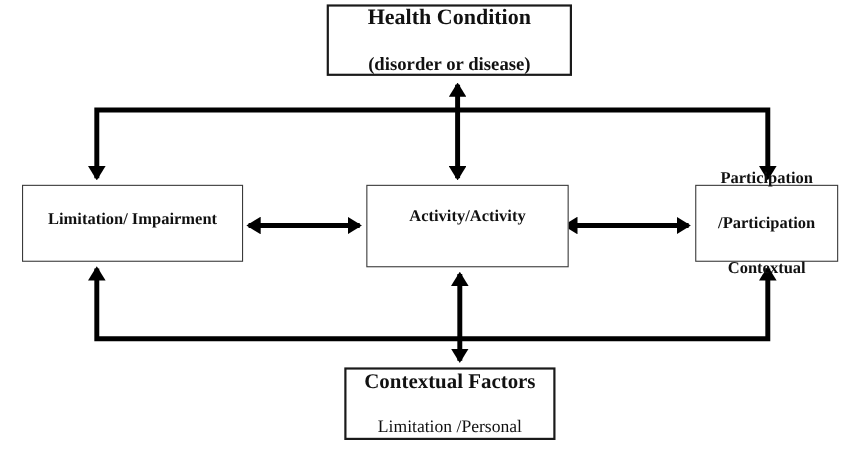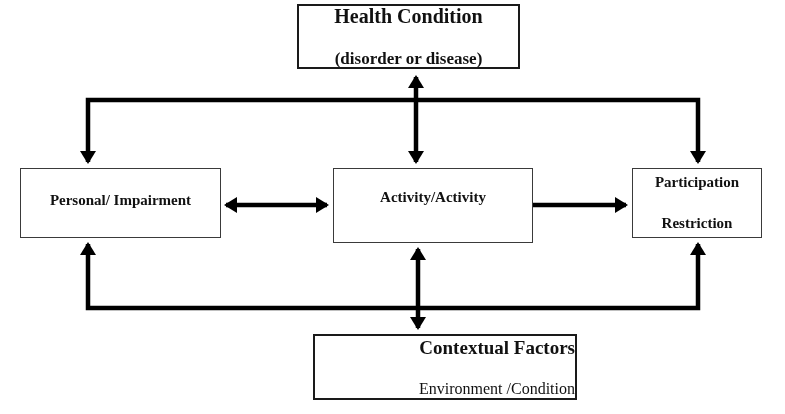--- a/index.html
+++ b/index.html
@@ -31,33 +31,32 @@
   .box-health {
     left: 297px; top: 4px; width: 223px; height: 65px;
     border: 2px solid #1a1a1a;
   }
   .box-body {
     left: 20px; top: 168px; width: 201px; height: 70px;
     border: 1.5px solid #3a3a3a;
     padding-bottom: 6px;
   }
   .box-activity {
-    left: 333px; top: 168px; width: 200px; height: 75px;
+    left: 333px; top: 168px; width: 184px; height: 75px;
     border: 1.5px solid #3a3a3a;
     padding-bottom: 18px;
     text-align: center;
   }
   .box-participation {
     left: 632px; top: 168px; width: 130px; height: 70px;
     border: 1.5px solid #3a3a3a;
   }
   .box-contextual {
-    left: 313px; top: 334px; width: 264px; height: 66px;
+    left: 313px; top: 334px; width: 192px; height: 66px;
     border: 2.5px solid #1a1a1a;
-    align-items: flex-end;
   }
   .title-lg {
     font-size: 20px;
     font-weight: bold;
     line-height: 24px;
   }
   .subtitle {
     font-size: 17px;
     font-weight: bold;
     line-height: 21px;
@@ -104,30 +103,31 @@
 
     <path d="M 418 249 L 418 328" fill="none" stroke="#000000" stroke-width="4.5" marker-start="url(#ah)" marker-end="url(#ah)"></path>
   </svg>
 
   <div class="box box-health">
     <div class="title-lg">Health Condition</div>
     <div class="subtitle">(disorder or disease)</div>
   </div>
 
   <div class="box box-body">
-    <div class="box-line">Personal/ Impairment</div>
+    <div class="box-line">Limitation/ Impairment</div>
   </div>
 
   <div class="box box-activity">
     <div class="box-line">Activity/Activity</div>
   </div>
 
   <div class="box box-participation">
     <div class="box-line">Participation</div>
-    <div class="box-line">Restriction</div>
+    <div class="box-line">/Participation</div>
+    <div class="box-line">Contextual</div>
   </div>
 
   <div class="box box-contextual">
     <div class="title-md">Contextual Factors</div>
-    <div class="subtitle-sm">Environment /Condition</div>
+    <div class="subtitle-sm">Limitation /Personal</div>
   </div>
 
 </div>
 
 </body></html>

